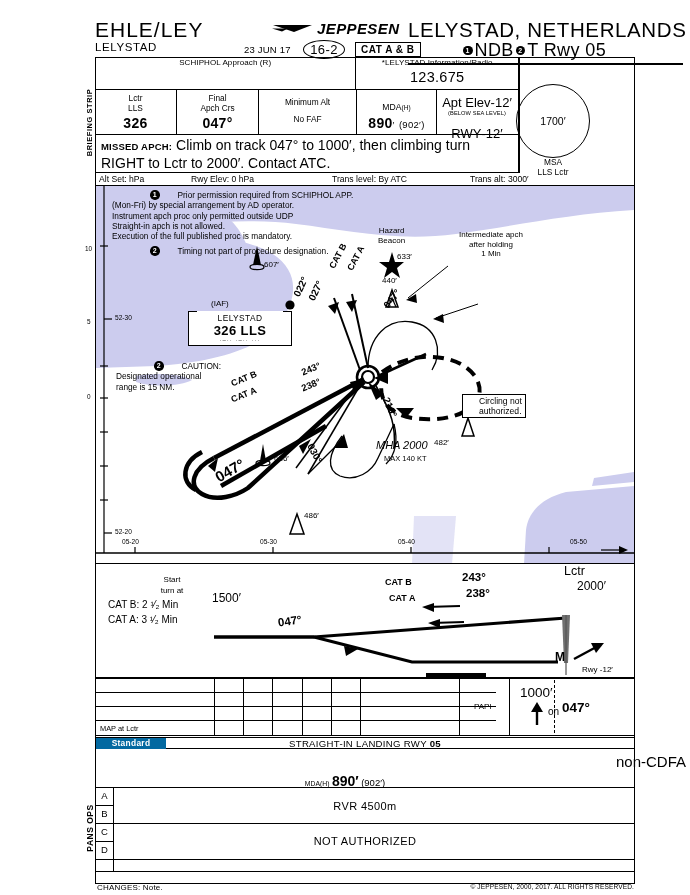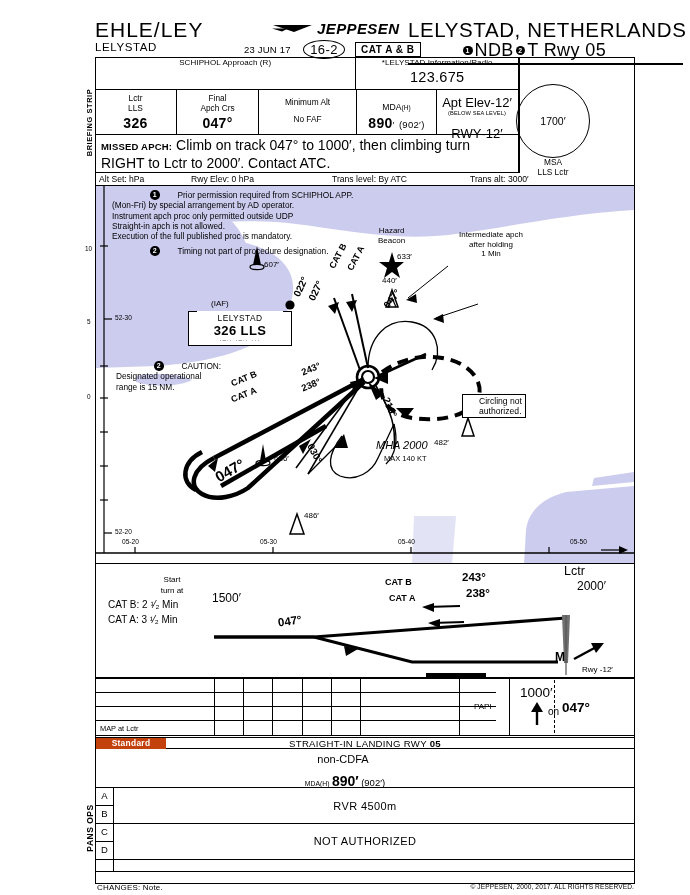--- a/index.html
+++ b/index.html
@@ -213,28 +213,28 @@
   .mintab .cellline { position: absolute; background: #000; }
   .papi-lab { position: absolute; font-size: 8px; }
   .map-at { position: absolute; left: 100px; top: 724px; font-size: 7.4px; }
 
   .std-bar {
     position: absolute; left: 96px; top: 737px; width: 538px; height: 12px;
     border-top: 1.6px solid #000; border-bottom: 1.3px solid #000;
   }
   .std-chip {
     position: absolute; left: 0px; top: 0px; width: 70px; height: 11px;
-    background: #c2410c; color: #fff; font-size: 8.4px; font-weight: 700;
+    background: #0369a1; color: #fff; font-size: 8.4px; font-weight: 700;
     text-align: center; line-height: 11px; letter-spacing: 0.3px;
   }
   .std-title {
     position: absolute; left: 0; right: 0; top: 0px; text-align: center;
     font-size: 9.6px; letter-spacing: 0.3px;
   }
-  .noncdfa { position: absolute; left: 0; right: 4px; top: 753px; text-align: center; font-size: 11px; }
+  .noncdfa { position: absolute; left: 0; right: 4px; top: 753px; text-align: right; font-size: 15px; }
   .mdah-line { position: absolute; left: 0; right: 0; top: 773px; text-align: center; font-size: 9px; }
   .mdah-line .big { font-size: 14px; font-weight: 700; }
   .mdah-line .sm { font-size: 6.8px; }
   .mdah-line .par { font-size: 9.5px; }
 
   
   .catgrid { position: absolute; left: 96px; top: 787px; width: 538px; height: 84px; }
   .catgrid .ln { position: absolute; background: #000; }
   .cat-letter { position: absolute; width: 15px; text-align: center; font-size: 9.5px; }
   .cat-text { position: absolute; left: 0; right: 0; text-align: center; font-size: 11px; letter-spacing: 0.4px; }

